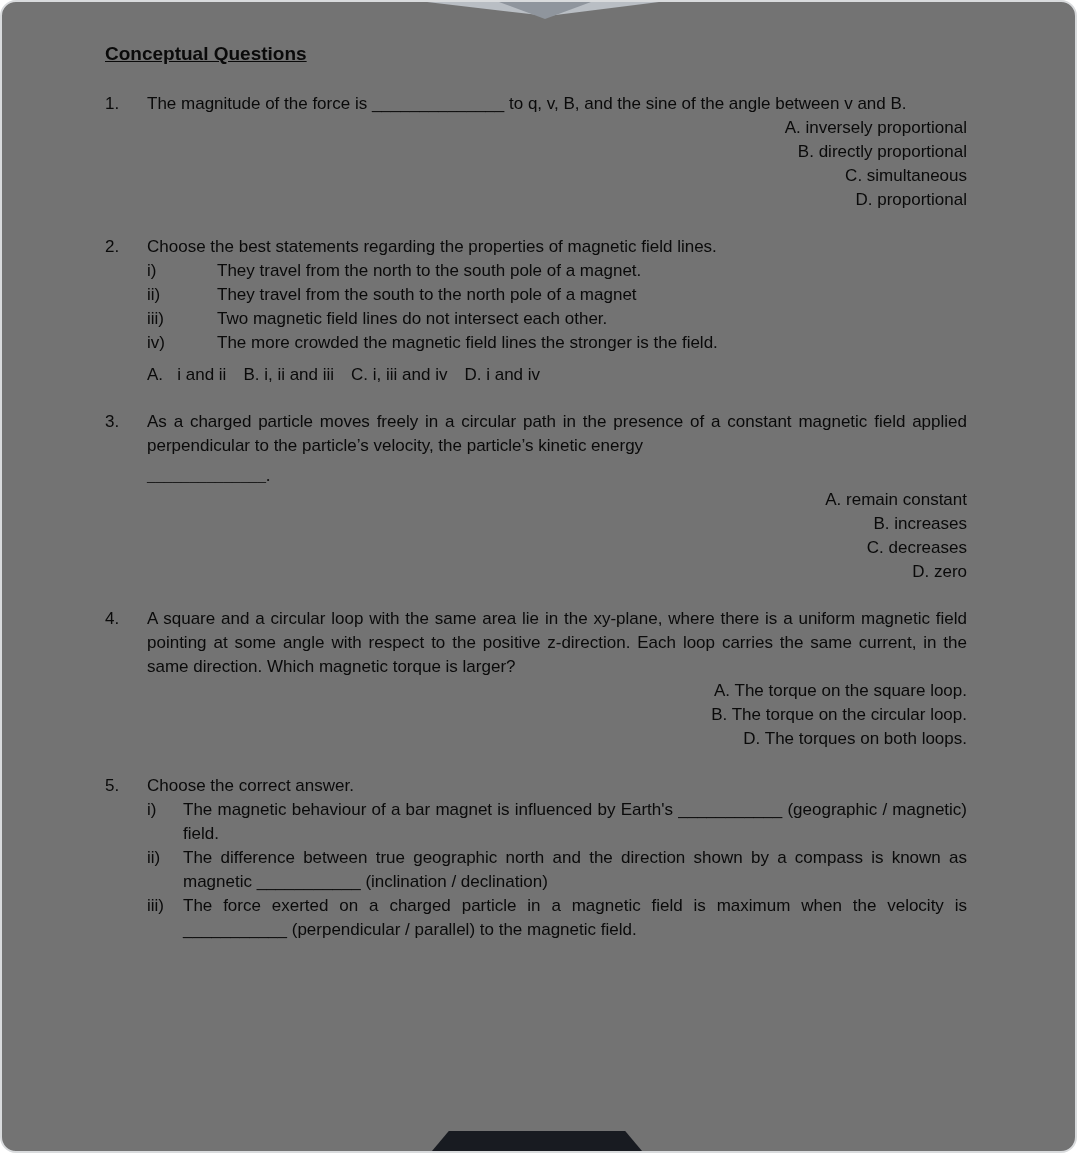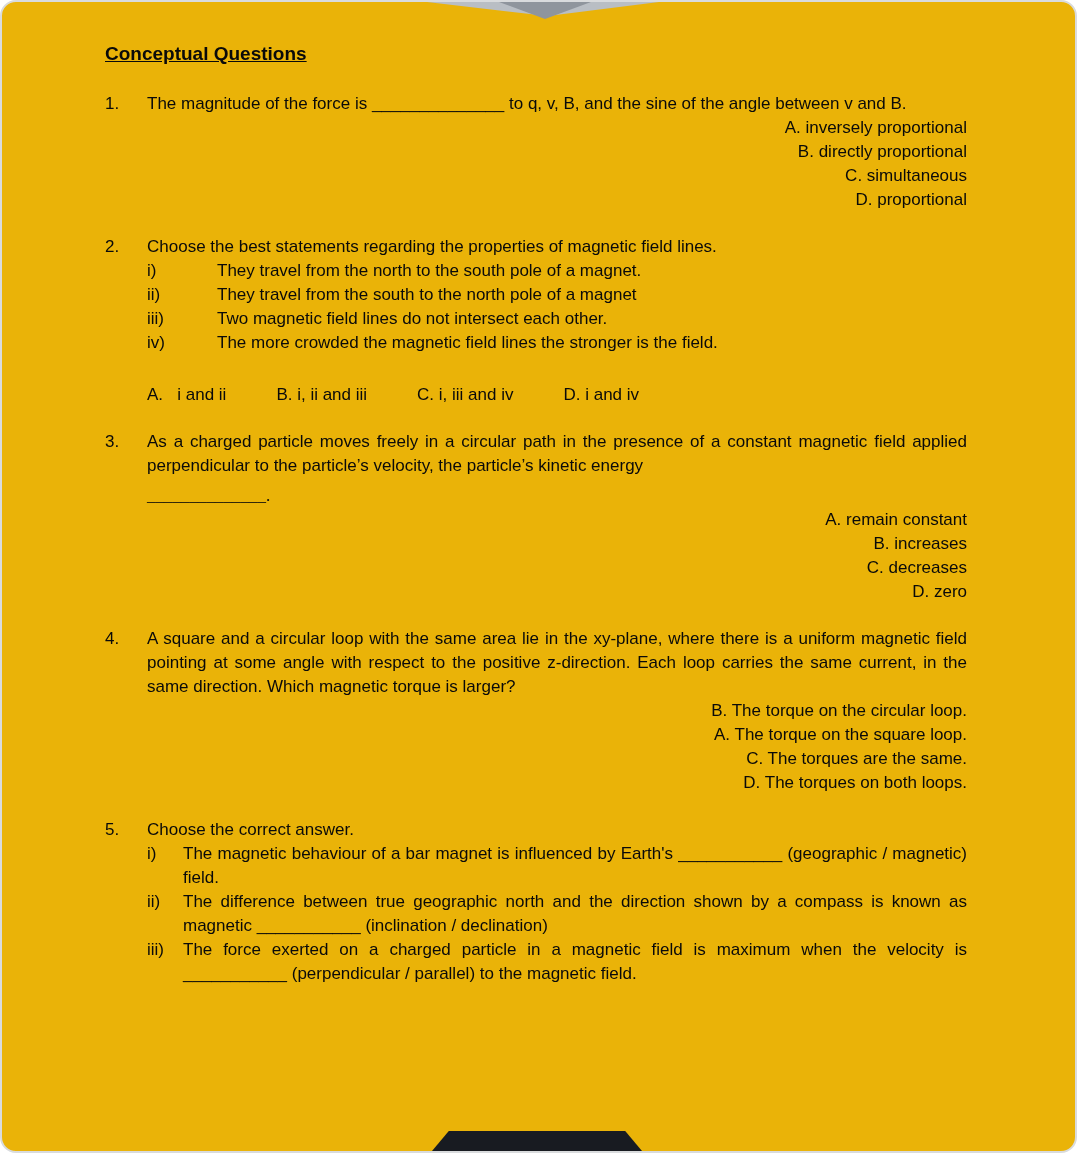--- a/index.html
+++ b/index.html
@@ -8,21 +8,21 @@
     width: 1077px;
     height: 1153px;
     font-family: "Liberation Sans", "DejaVu Sans", sans-serif;
     color: #0a0a0a;
     position: relative;
     overflow: hidden;
   }
   .page {
     position: absolute;
     inset: 0;
-    background: #eab308;
+    background: #737373;
     border: 2px solid #d9dbdd;
     border-radius: 16px;
     overflow: hidden;
   }
   
   .artifact-top-light {
     position: absolute;
     left: 425px; top: 0;
     width: 232px; height: 14px;
     background: #b9bec4;
@@ -70,22 +70,22 @@
   .subitems { margin-top: 0; }
   .subitem {
     display: grid;
     grid-template-columns: 30px 1fr;
   }
   .subitem.wide { grid-template-columns: 36px 1fr; }
   .subitem .sub-text { text-align: justify; text-align-last: left; }
   .subitem .sub-text.nojust { text-align: left; margin-left: 40px; }
   .answer-row {
     display: flex;
-    gap: 50px;
-    margin-top: 28px;
+    gap: 17px;
+    margin-top: 8px;
   }
 </style>
 </head>
 <body>
 
 <div class="page">
 
   <div class="artifact-top-light"></div>
   <div class="artifact-top-dark"></div>
   <div class="artifact-bottom-dark"></div>
@@ -150,23 +150,22 @@
           <div class="option-line">D. zero</div>
         </div>
       </div>
     </div>
 
     <div class="question">
       <div class="qnum">4.</div>
       <div class="qbody">
         <p class="qtext">A square and a circular loop with the same area lie in the xy-plane, where there is a uniform magnetic field pointing at some angle with respect to the positive z-direction. Each loop carries the same current, in the same direction. Which magnetic torque is larger?</p>
         <div class="options">
+          <div class="option-line">A. The torque on the square loop.</div>
           <div class="option-line">B. The torque on the circular loop.</div>
-          <div class="option-line">A. The torque on the square loop.</div>
-          <div class="option-line">C. The torques are the same.</div>
           <div class="option-line">D. The torques on both loops.</div>
         </div>
       </div>
     </div>
 
     <div class="question">
       <div class="qnum">5.</div>
       <div class="qbody">
         <p class="qtext nojust">Choose the correct answer.</p>
         <div class="subitems">

